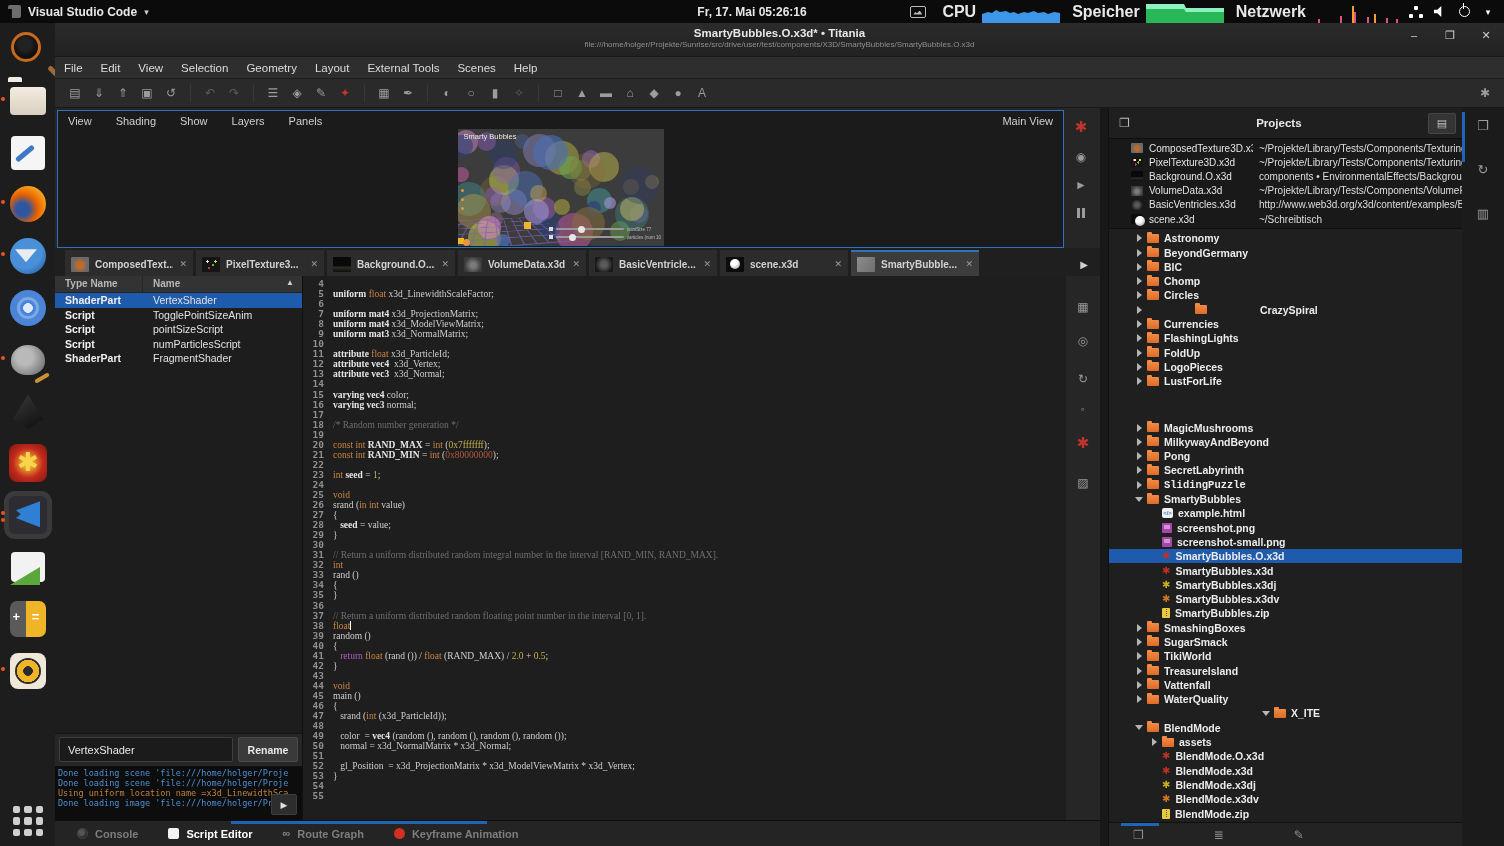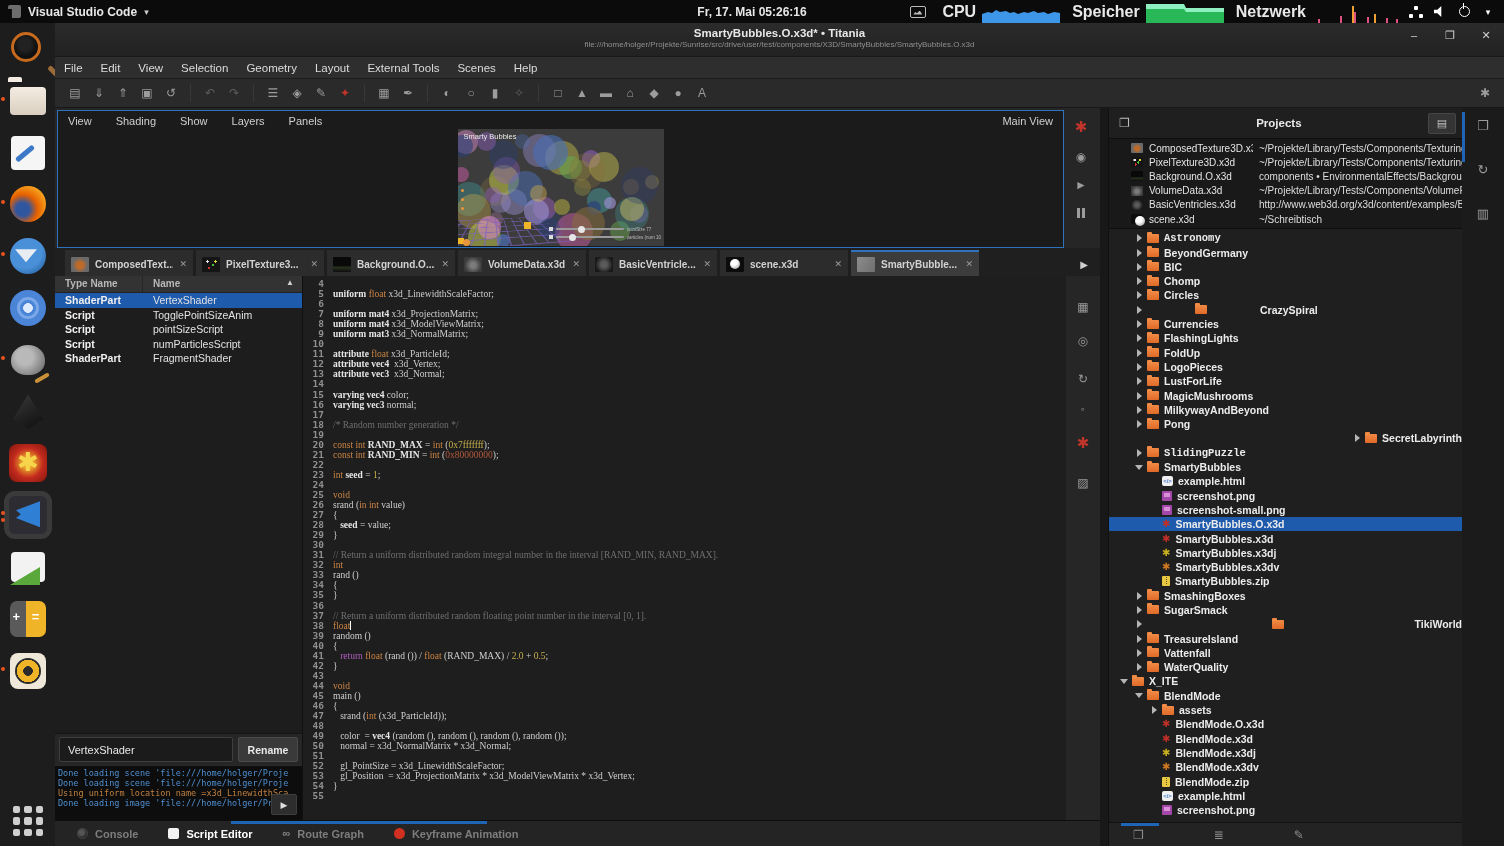--- a/index.html
+++ b/index.html
@@ -633,21 +633,20 @@
               <div class="cline"><span class="tk-p">}</span></div>
               <div class="cline">&nbsp;</div>
               <div class="cline"><span class="tk-k">void</span></div>
               <div class="cline"><span class="tk-p">main ()</span></div>
               <div class="cline"><span class="tk-p">{</span></div>
               <div class="cline"><span class="tk-p">   srand (</span><span class="tk-k">int</span><span class="tk-p"> (x3d_ParticleId));</span></div>
               <div class="cline">&nbsp;</div>
               <div class="cline"><span class="tk-p">   color  = </span><span class="tk-b">vec4</span><span class="tk-p"> (random (), random (), random (), random ());</span></div>
               <div class="cline"><span class="tk-p">   normal = x3d_NormalMatrix * x3d_Normal;</span></div>
               <div class="cline">&nbsp;</div>
-              <div class="cline"><span class="tk-p">   gl_PointSize = x3d_LinewidthScaleFactor;</span></div>
               <div class="cline"><span class="tk-p">   gl_Position  = x3d_ProjectionMatrix * x3d_ModelViewMatrix * x3d_Vertex;</span></div>
               <div class="cline"><span class="tk-p">}</span></div>
             </div>
         </div>
         <div class="strip" id="stripB" style="width:34px;">
             <span class="s-ic" style="top: 20px;">▦</span>
             <span class="s-ic" style="top: 54px;">◎</span>
             <span class="s-ic" style="top: 92px;">↻</span>
             <span class="s-ic" style="top: 122px;">◦</span>
             <span class="s-ic red" style="top: 156px;">✱</span>
@@ -710,21 +709,21 @@
             <span class="pj-lname">BasicVentricles.x3d</span>
             <span class="pj-lpath">http://www.web3d.org/x3d/content/examples/Basic/Volu</span>
           </div>
           <div class="pj-lrow">
             <span class="pj-licon th-scene"></span>
             <span class="pj-lname">scene.x3d</span>
             <span class="pj-lpath">~/Schreibtisch</span>
           </div>
         </div>
       <div class="pj-tree" id="pjtree">
-          <div class="tr-row" style="padding-left: 25px; font-family: Liberation Mono, monospace;">
+          <div class="tr-row" style="padding-left: 25px;">
             <span class="tr-exp">
               <i class="col"></i>
             </span>
             <span class="tr-icon fi-folder"></span>
             <span>Astronomy</span>
           </div>
           <div class="tr-row" style="padding-left: 25px;">
             <span class="tr-exp">
               <i class="col"></i>
             </span>
@@ -787,42 +786,42 @@
             <span class="tr-icon fi-folder"></span>
             <span>LogoPieces</span>
           </div>
           <div class="tr-row" style="padding-left: 25px;">
             <span class="tr-exp">
               <i class="col"></i>
             </span>
             <span class="tr-icon fi-folder"></span>
             <span>LustForLife</span>
           </div>
-          <div class="tr-row" style="padding-left: 25px;">
+          <div class="tr-row" style="padding-left: 25px; margin-top: 32px;">
             <span class="tr-exp">
               <i class="col"></i>
             </span>
             <span class="tr-icon fi-folder"></span>
             <span>MagicMushrooms</span>
           </div>
           <div class="tr-row" style="padding-left: 25px;">
             <span class="tr-exp">
               <i class="col"></i>
             </span>
             <span class="tr-icon fi-folder"></span>
             <span>MilkywayAndBeyond</span>
           </div>
           <div class="tr-row" style="padding-left: 25px;">
             <span class="tr-exp">
               <i class="col"></i>
             </span>
             <span class="tr-icon fi-folder"></span>
             <span>Pong</span>
           </div>
-          <div class="tr-row" style="padding-left: 25px; justify-content: flex-end;">
+          <div class="tr-row" style="padding-left: 25px;">
             <span class="tr-exp">
               <i class="col"></i>
             </span>
             <span class="tr-icon fi-folder"></span>
             <span>SecretLabyrinth</span>
           </div>
           <div class="tr-row" style="padding-left: 25px; font-family: Liberation Mono, monospace;">
             <span class="tr-exp">
               <i class="col"></i>
             </span>
@@ -883,21 +882,21 @@
             <span class="tr-icon fi-folder"></span>
             <span>SmashingBoxes</span>
           </div>
           <div class="tr-row" style="padding-left: 25px;">
             <span class="tr-exp">
               <i class="col"></i>
             </span>
             <span class="tr-icon fi-folder"></span>
             <span>SugarSmack</span>
           </div>
-          <div class="tr-row" style="padding-left: 25px; justify-content: space-between;">
+          <div class="tr-row" style="padding-left: 25px;">
             <span class="tr-exp">
               <i class="col"></i>
             </span>
             <span class="tr-icon fi-folder"></span>
             <span>TikiWorld</span>
           </div>
           <div class="tr-row" style="padding-left: 25px;">
             <span class="tr-exp">
               <i class="col"></i>
             </span>
@@ -911,21 +910,21 @@
             <span class="tr-icon fi-folder"></span>
             <span>Vattenfall</span>
           </div>
           <div class="tr-row" style="padding-left: 25px;">
             <span class="tr-exp">
               <i class="col"></i>
             </span>
             <span class="tr-icon fi-folder"></span>
             <span>WaterQuality</span>
           </div>
-          <div class="tr-row" style="padding-left: 10px;">
+          <div class="tr-row" style="padding-left: 10px; justify-content: center;">
             <span class="tr-exp">
               <i class="exp"></i>
             </span>
             <span class="tr-icon fi-folder"></span>
             <span>X_ITE</span>
           </div>
           <div class="tr-row" style="padding-left: 25px;">
             <span class="tr-exp">
               <i class="exp"></i>
             </span>

